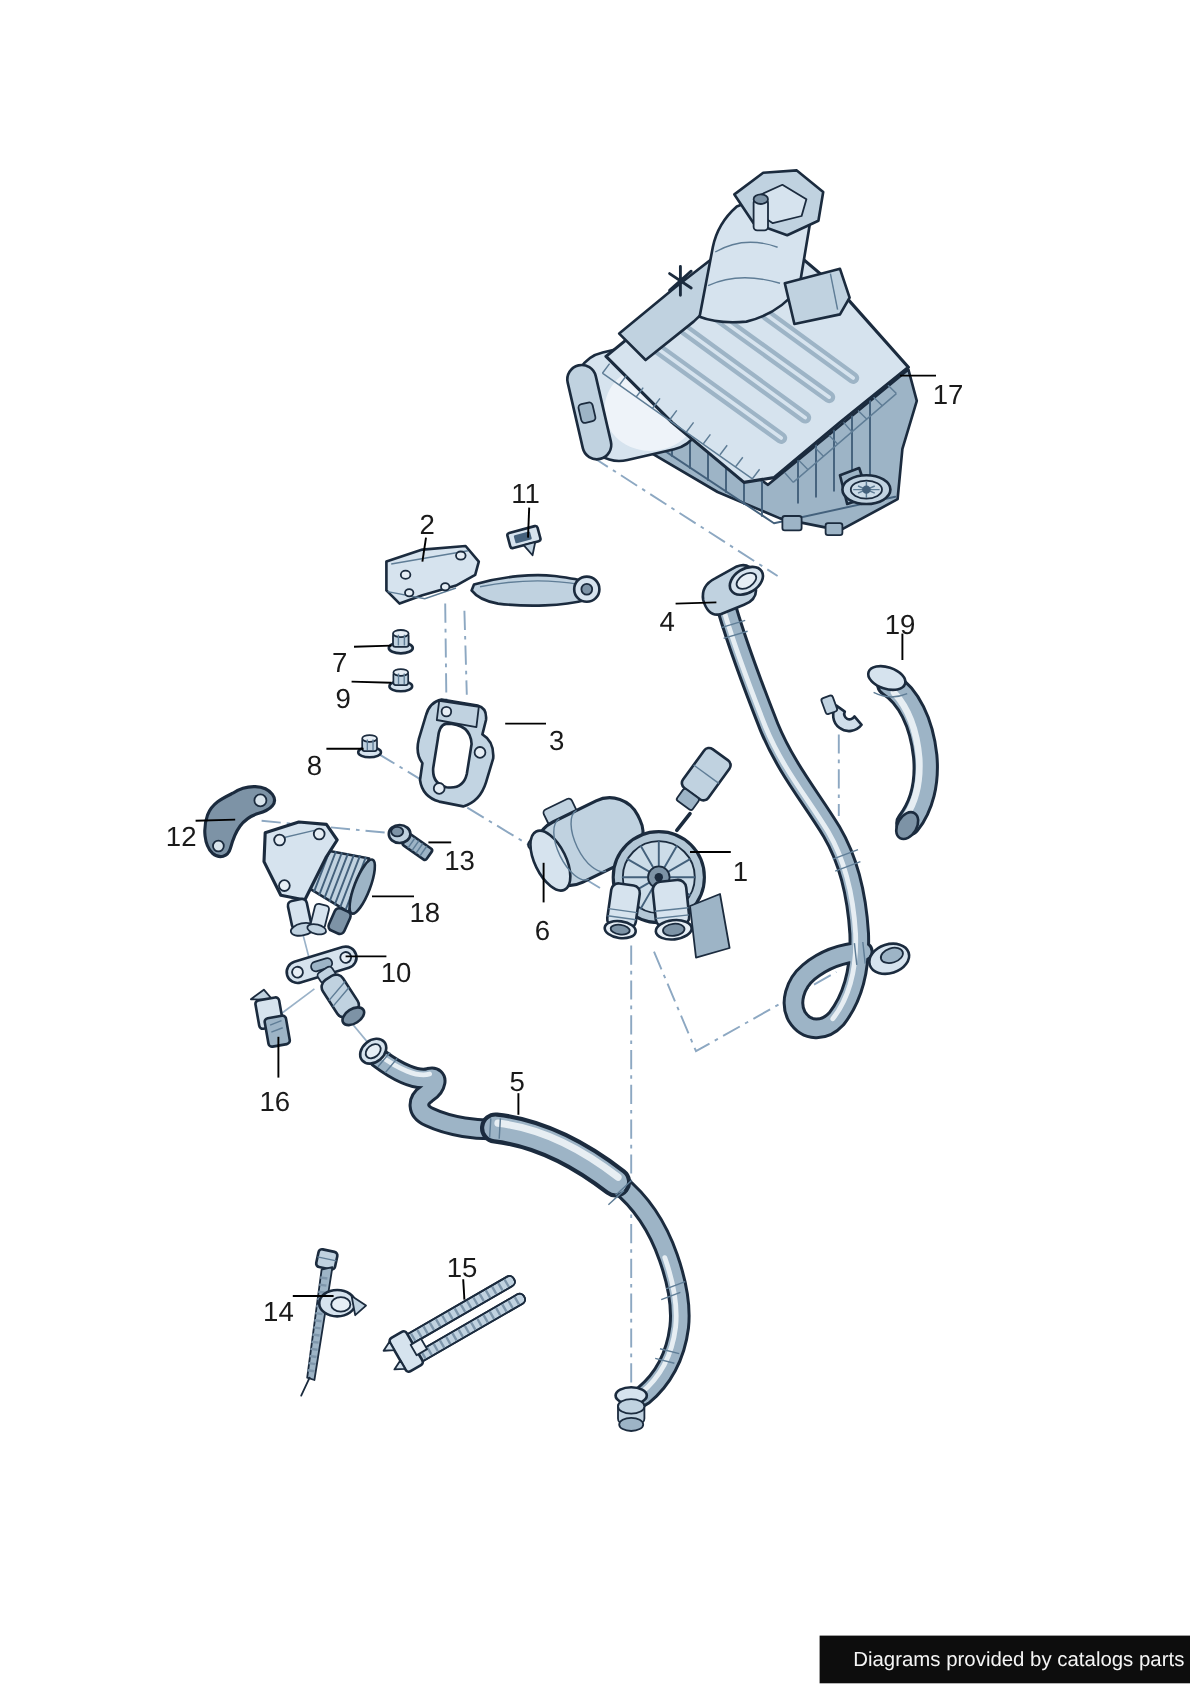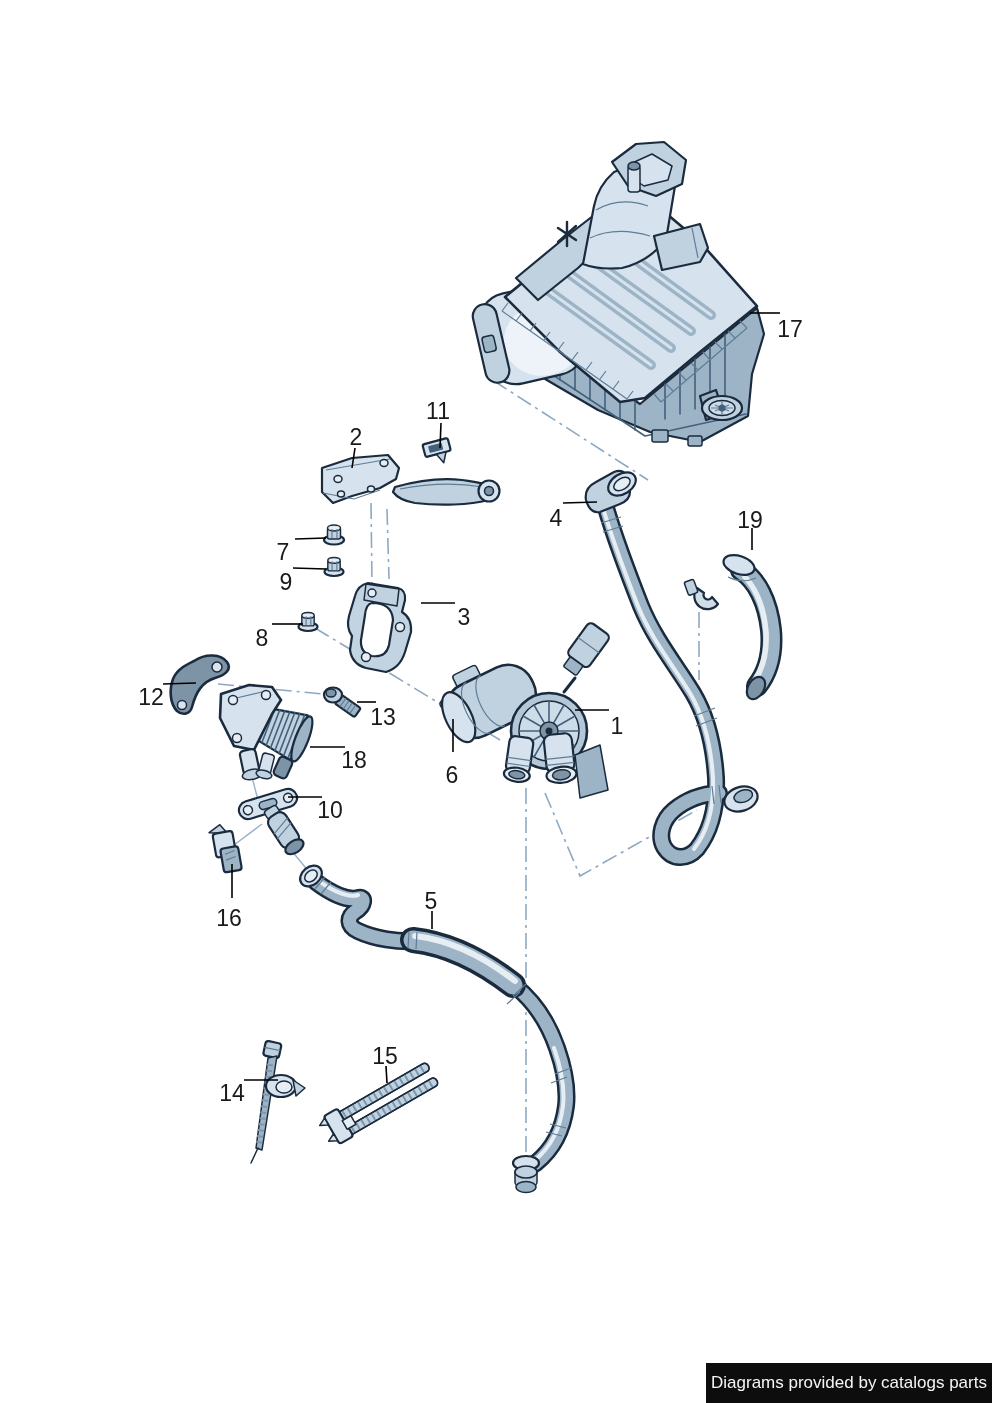--- a/index.html
+++ b/index.html
@@ -18,21 +18,21 @@
   .dash{stroke:#8da8c2;stroke-width:1.6px;fill:none;stroke-dasharray:16 5 3 5;}
   .thin{stroke:#9ab2c8;stroke-width:1.4px;fill:none;}
   .hose-out{stroke:#1b2b3e;fill:none;stroke-linecap:round;}
   .hose-body{stroke:#9db4c6;fill:none;stroke-linecap:round;}
   .hose-hi{stroke:#ebf1f6;fill:none;stroke-linecap:round;opacity:.95;}
   .ribtex{stroke:#7e96ab;stroke-dasharray:2 4;fill:none;}
   .leader{stroke:#000;stroke-width:1.6px;}
   .callout{font-family:"Liberation Sans","DejaVu Sans",sans-serif;font-size:23px;fill:#1a1a1a;
     text-anchor:middle;dominant-baseline:central;}
   .footer{position:absolute;right:0;bottom:0;width:286px;height:40px;background:#0d0d0d;
-    color:#f5f5f5;display:flex;align-items:center;justify-content:center;font-size:17px;}
+    color:#f5f5f5;display:flex;align-items:center;justify-content:center;font-size:17px;padding-left:23px;}
 </style>
 </head>
 <body>
 
 <div class="stage">
 <svg width="992" height="1403" viewBox="0 0 992 1403">
 
   <g>
     <path class="dash" d="M573,342 L494,381 L648,480"></path>
     <path class="dash" d="M371,503 L372,585"></path>

